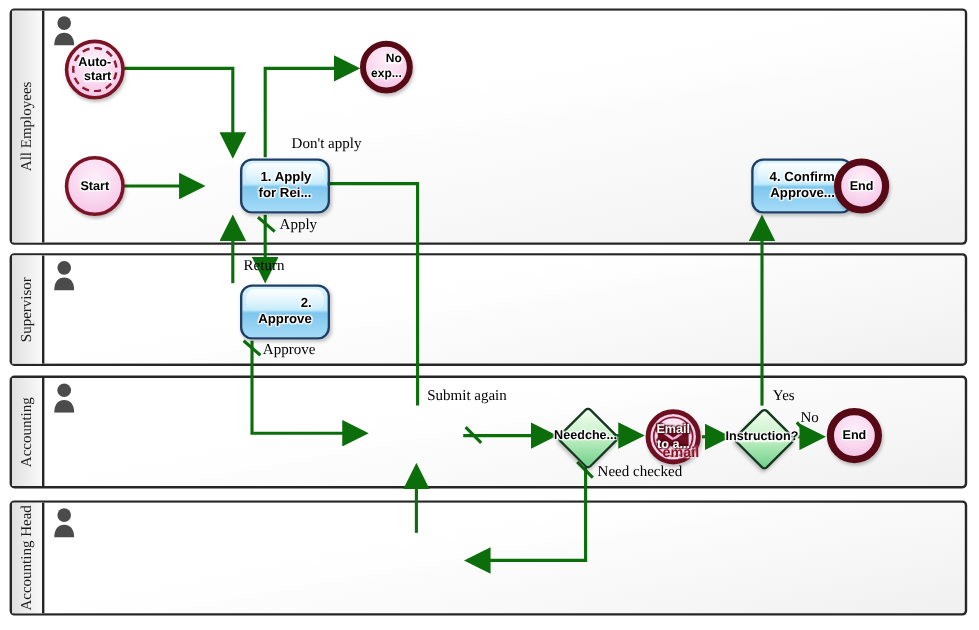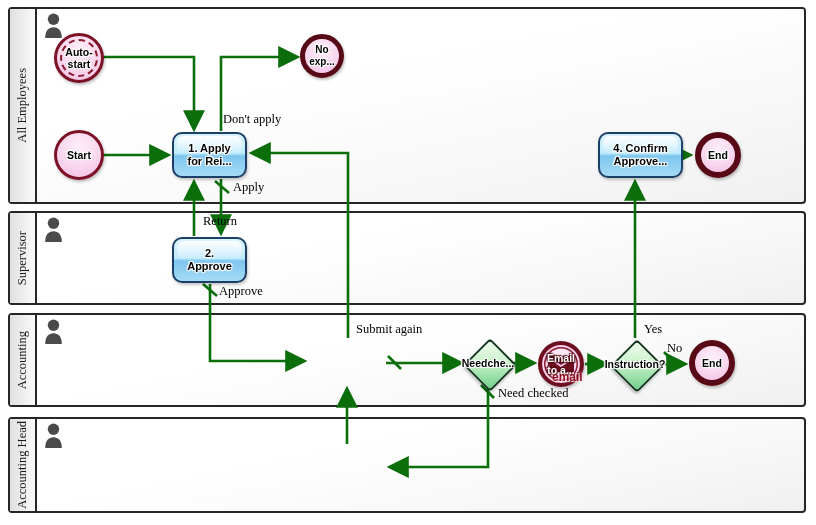--- a/index.html
+++ b/index.html
@@ -14,28 +14,28 @@
         background:linear-gradient(to right,#e0e0e0,#fafafa);border-right:2px solid #262626;
         display:flex;align-items:center;justify-content:center;z-index:2;}
   .lane-label{writing-mode:vertical-rl;transform:rotate(180deg);
         font-family:"Liberation Serif",serif;font-size:12.5px;color:#1a1a1a;white-space:nowrap;}
   .person{position:absolute;left:34px;top:4px;z-index:2;line-height:0;}
   
   svg.wires{position:absolute;left:0;top:0;width:816px;height:525px;z-index:3;}
   .wire{fill:none;stroke:#0b6e0b;stroke-width:2.6px;}
   .slash{stroke:#0b6e0b;stroke-width:2.6px;}
   
-  .node-label{position:relative;z-index:4;text-align:center;font-weight:bold;font-size:11px;
+  .node-label{position:relative;z-index:4;text-align:right;font-weight:bold;font-size:11px;
         line-height:1.18;color:#000;
         text-shadow:0 0 2px #fff,0 0 2px #fff,1px 1px 1px #fff,-1px -1px 1px #fff,1px -1px 1px #fff,-1px 1px 1px #fff;}
   .node-label span{display:block;}
   .task{position:absolute;box-sizing:border-box;border:2.5px solid #1b3f66;border-radius:10px;
         background:linear-gradient(to bottom,#d9f3fd 0%,#c0eafb 46%,#7ec6ee 52%,#a5dbf6 100%);
         display:flex;align-items:center;justify-content:center;z-index:4;
-        box-shadow:1px 2px 3px rgba(0,0,0,.22);}
+        box-shadow:1px 2px 3px rgba(0,0,0,.22);margin-left:28px;}
   .task::before{content:"";position:absolute;left:3px;right:3px;top:2px;height:42%;
         border-radius:7px;background:linear-gradient(rgba(255,255,255,.9),rgba(255,255,255,.05));}
   .event{position:absolute;box-sizing:border-box;border-radius:50%;
         background:radial-gradient(circle at 50% 32%,#feeffa 0%,#f9d6ee 55%,#f2bce2 100%);
         display:flex;align-items:center;justify-content:center;z-index:4;
         box-shadow:1px 2px 3px rgba(0,0,0,.25);}
   .event .node-label{font-size:10.5px;}
   .ev-start{width:50px;height:50px;border:3px solid #7c1226;}
   .dash-ring{position:absolute;inset:3px;border:2px dashed #8a1a2e;border-radius:50%;}
   .ev-end{width:46px;height:46px;border:6px solid #570a15;}
@@ -217,21 +217,21 @@
         <span>ction?</span>
     </div>
   </div>
   <div class="event ev-end" style="left:689px;top:340px">
     <div class="node-label">
       <span>End</span>
     </div>
   </div>
 
 
-  <span class="flow-label" style="left:223px;top:112px">Don't apply</span>
+  <span class="flow-label" style="left:243px;top:112px">Don't apply</span>
   <span class="flow-label" style="left:233px;top:180px">Apply</span>
   <span class="flow-label" style="left:203px;top:214px">Return</span>
   <span class="flow-label" style="left:219px;top:284px">Approve</span>
   <span class="flow-label" style="left:356px;top:322px">Submit again</span>
   <span class="flow-label" style="left:498px;top:386px">Need checked</span>
   <span class="flow-label" style="left:644px;top:322px">Yes</span>
   <span class="flow-label" style="left:667px;top:341px">No</span>
 
 </div>
 

